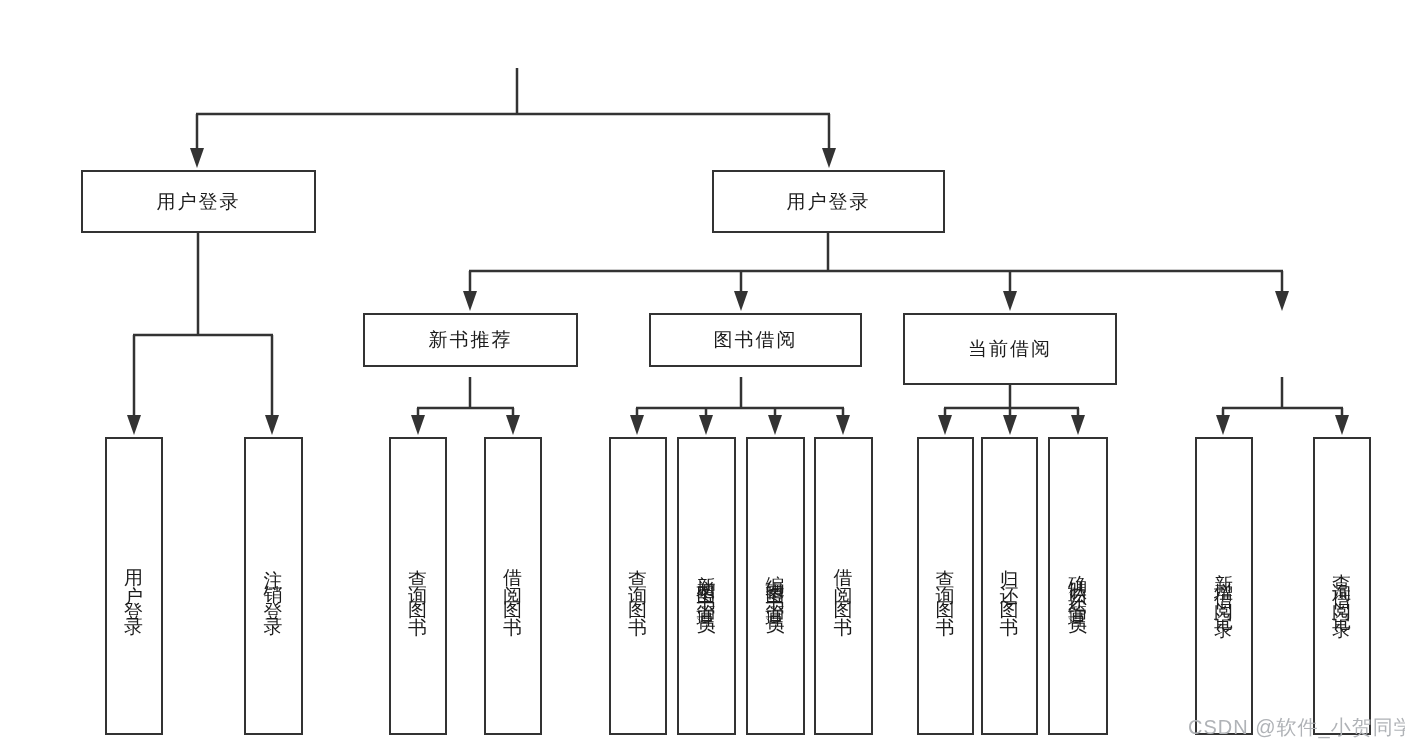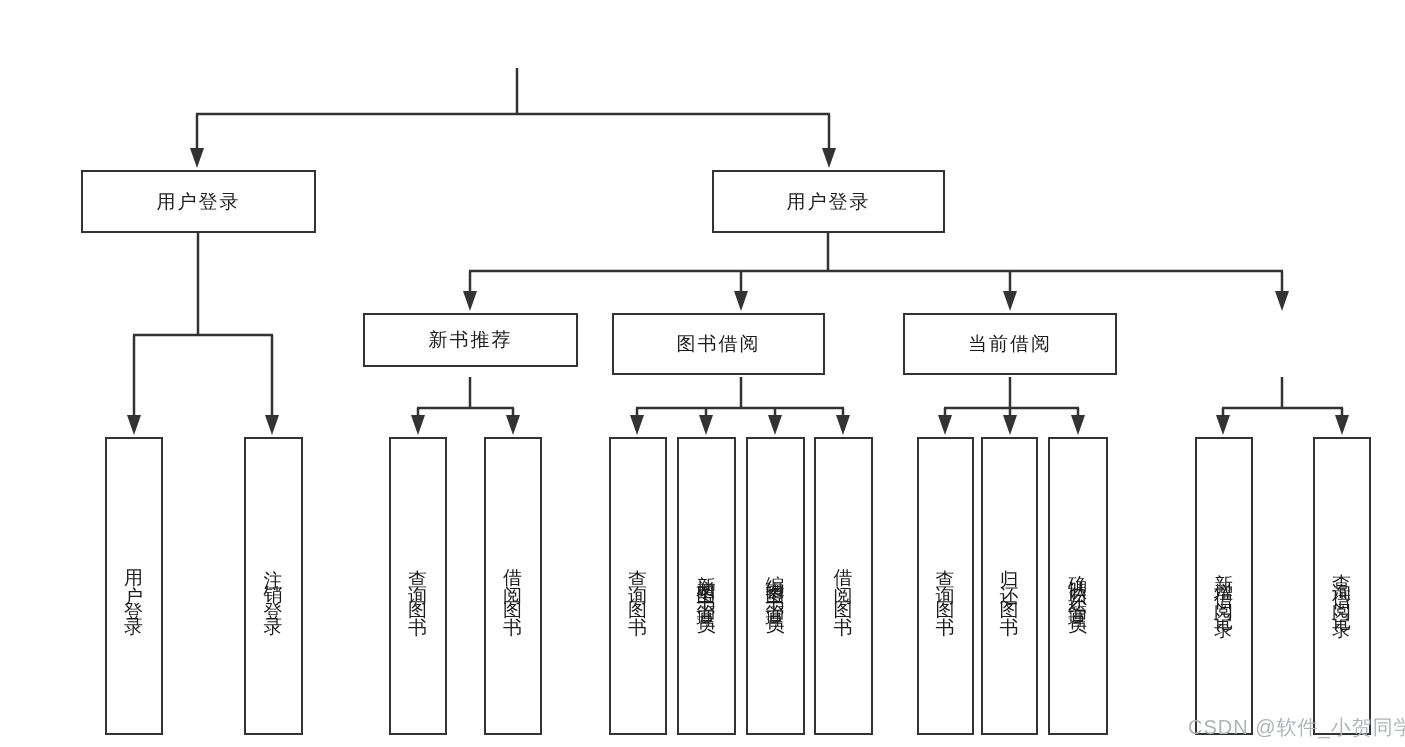--- a/index.html
+++ b/index.html
@@ -136,24 +136,24 @@
   <div class="box" style="left:81px; top:170px; width:235px; height:63px;">
     <span>用户登录</span>
   </div>
   <div class="box" style="left:712px; top:170px; width:233px; height:63px;">
     <span>用户登录</span>
   </div>
 
   <div class="box" style="left:363px; top:313px; width:215px; height:54px;">
     <span>新书推荐</span>
   </div>
-  <div class="box" style="left:612px; top:313px; width:213px; height:62px;">
+  <div class="box" style="left:649px; top:313px; width:213px; height:54px;">
     <span>图书借阅</span>
   </div>
-  <div class="box" style="left:903px; top:313px; width:214px; height:62px;">
+  <div class="box" style="left:903px; top:313px; width:214px; height:72px;">
     <span>当前借阅</span>
   </div>
 
   <div class="box leaf ls-lg" style="left:105px; width:58px;">
     <span>用户登录</span>
   </div>
   <div class="box leaf ls-lg" style="left:244px; width:59px;">
     <span>注销登录</span>
   </div>
 

